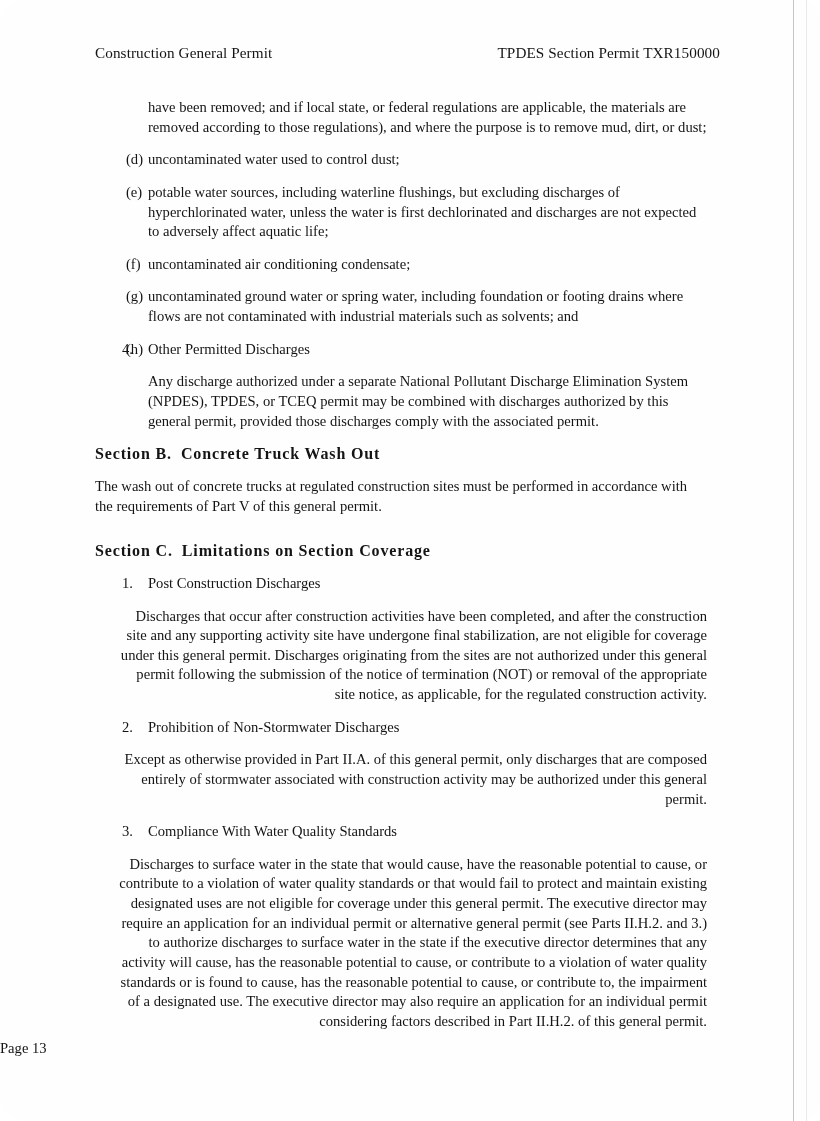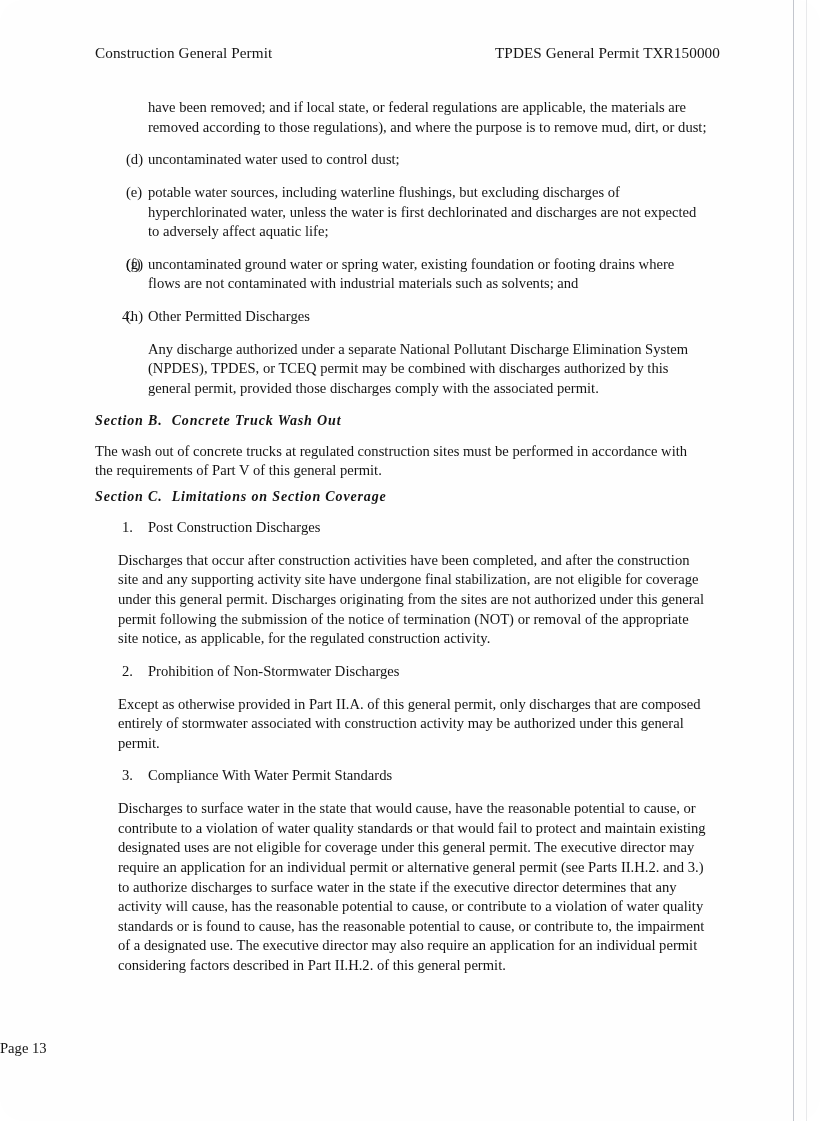--- a/index.html
+++ b/index.html
@@ -66,29 +66,29 @@
     position: absolute;
     left: 95px;
     top: 98px;
     width: 612px;
     font-size: 14.6px;
     line-height: 1.345;
   }
 
   
   p.flush {
-    margin: 0 0 7px 0;
+    margin: 0 0 25px 0;
     text-align: left;
   }
 
   
   p.indent-sm {
     margin: 0 0 13px 0;
     padding-left: 23px;
-    text-align: left;
+    text-align: right;
   }
 
   
   p.indent-lg {
     margin: 0 0 13px 0;
     padding-left: 53px;
     text-align: left;
   }
 
   
@@ -117,26 +117,25 @@
     position: absolute;
     left: 27px;
     top: 0;
     width: 26px;
     text-align: left;
   }
 
   
   h2.section-heading {
     margin: 0 0 12px 0;
-    font-size: 14px;
+    font-size: 16px;
     font-weight: bold;
     letter-spacing: 0.85px;
     line-height: 1.3;
     text-align: left;
-    font-style: italic;
   }
   h2.section-heading .sec-label { margin-right: 9px; }
 
   .gap-before { margin-top: 17px; }
   .gap-small { margin-top: 6px; }
 
   
   .page-footer {
     position: absolute;
     left: 0;
@@ -149,44 +148,45 @@
 </head>
 <body>
 
 <div class="page">
 
   <div class="scan-line"></div>
   <div class="scan-line-2"></div>
 
   <div class="page-header">
     <span class="hdr-left">Construction General Permit</span>
-    <span class="hdr-right">TPDES General Permit TXR150000</span>
+    <span class="hdr-right">TPDES Section Permit TXR150000</span>
   </div>
 
   <div class="body-area">
 
     <p class="indent-lg">have been removed; and if local state, or federal regulations are applicable, the materials are removed according to those regulations), and where the purpose is to remove mud, dirt, or dust;</p>
 
     <div class="letter-item">
       <span class="marker">(d)</span>
       <span>uncontaminated water used to control dust;</span>
     </div>
 
     <div class="letter-item">
       <span class="marker">(e)</span>
       <span>potable water sources, including waterline flushings, but excluding discharges of hyperchlorinated water, unless the water is first dechlorinated and discharges are not expected to adversely affect aquatic life;</span>
     </div>
 
     <div class="letter-item">
       <span class="marker">(f)</span>
+      <span>uncontaminated air conditioning condensate;</span>
     </div>
 
     <div class="letter-item">
       <span class="marker">(g)</span>
-      <span>uncontaminated ground water or spring water, existing foundation or footing drains where flows are not contaminated with industrial materials such as solvents; and</span>
+      <span>uncontaminated ground water or spring water, including foundation or footing drains where flows are not contaminated with industrial materials such as solvents; and</span>
     </div>
 
     <div class="letter-item">
       <span class="marker">(h)</span>
     </div>
 
     <div class="num-item gap-small">
       <span class="marker">4.</span>
       <span>Other Permitted Discharges</span>
     </div>
@@ -212,21 +212,21 @@
 
     <div class="num-item gap-small">
       <span class="marker">2.</span>
       <span>Prohibition of Non-Stormwater Discharges</span>
     </div>
 
     <p class="indent-sm">Except as otherwise provided in Part II.A. of this general permit, only discharges that are composed entirely of stormwater associated with construction activity may be authorized under this general permit.</p>
 
     <div class="num-item gap-small">
       <span class="marker">3.</span>
-      <span>Compliance With Water Permit Standards</span>
+      <span>Compliance With Water Quality Standards</span>
     </div>
 
     <p class="indent-sm">Discharges to surface water in the state that would cause, have the reasonable potential to cause, or contribute to a violation of water quality standards or that would fail to protect and maintain existing designated uses are not eligible for coverage under this general permit.  The executive director may require an application for an individual permit or alternative general permit (see Parts II.H.2. and 3.) to authorize discharges to surface water in the state if the executive director determines that any activity will cause, has the reasonable potential to cause, or contribute to a violation of water quality standards or is found to cause, has the reasonable potential to cause, or contribute to, the impairment of a designated use.  The executive director may also require an application for an individual permit considering factors described in Part II.H.2. of this general permit.</p>
 
   </div>
 
   <div class="page-footer">
     <span>Page 13</span>
   </div>
 

